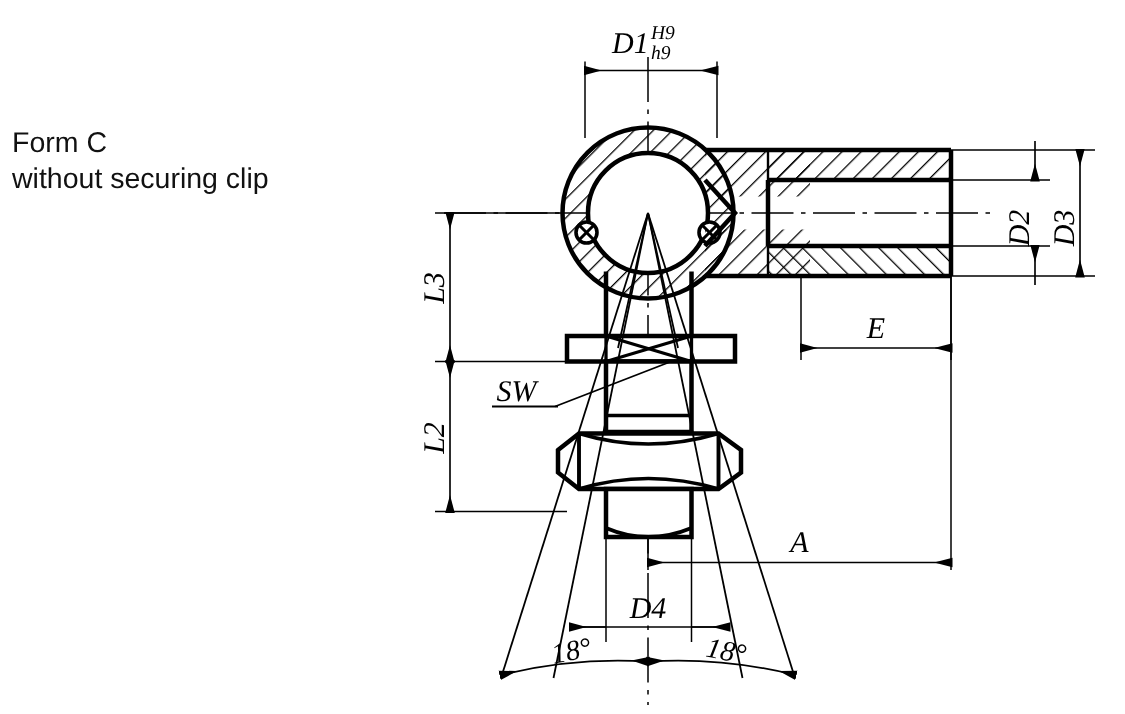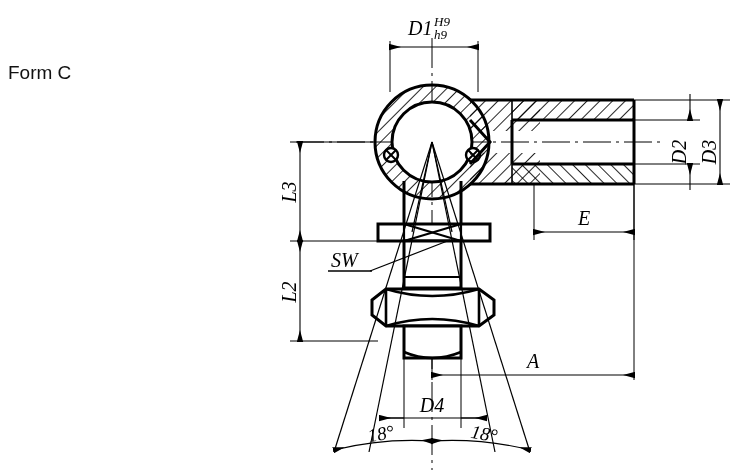--- a/index.html
+++ b/index.html
@@ -1,32 +1,33 @@
 <!DOCTYPE html>
 <html><head>
 <meta charset="utf-8">
 <title>Form C ball joint technical drawing</title>
 <style>
   html,body{margin:0;padding:0;background:#ffffff;}
   body{width:750px;height:476px;overflow:hidden;
        font-family:"Liberation Sans", sans-serif;color:#000;}
   #stage{position:relative;width:750px;height:476px;}
   svg{position:absolute;left:0;top:0;}
-  .caption{position:absolute;left:8px;top:61px;width:250px;
+  .caption{position:absolute;left:8px;top:84px;width:250px;
            font-family:"Liberation Sans", sans-serif;
            font-size:19px;line-height:1.28;color:#111;}
   .caption div{white-space:nowrap;}
 </style>
 </head>
 <body>
 
 <div id="stage">
 
   <div class="caption">
     <div>Form C</div>
+    <div>without securing clip</div>
   </div>
 
   <svg width="750" height="476" viewBox="0 0 750 476">
     <defs>
 
       <marker id="ahR" markerWidth="12" markerHeight="7" refX="11" refY="3.5" orient="auto" markerUnits="userSpaceOnUse">
         <path d="M0,3.5 L12,0.3 L12,6.7 Z" fill="#000"></path>
       </marker>
       <marker id="ahL" markerWidth="12" markerHeight="7" refX="1" refY="3.5" orient="auto" markerUnits="userSpaceOnUse">
         <path d="M12,3.5 L0,0.3 L0,6.7 Z" fill="#000"></path>

